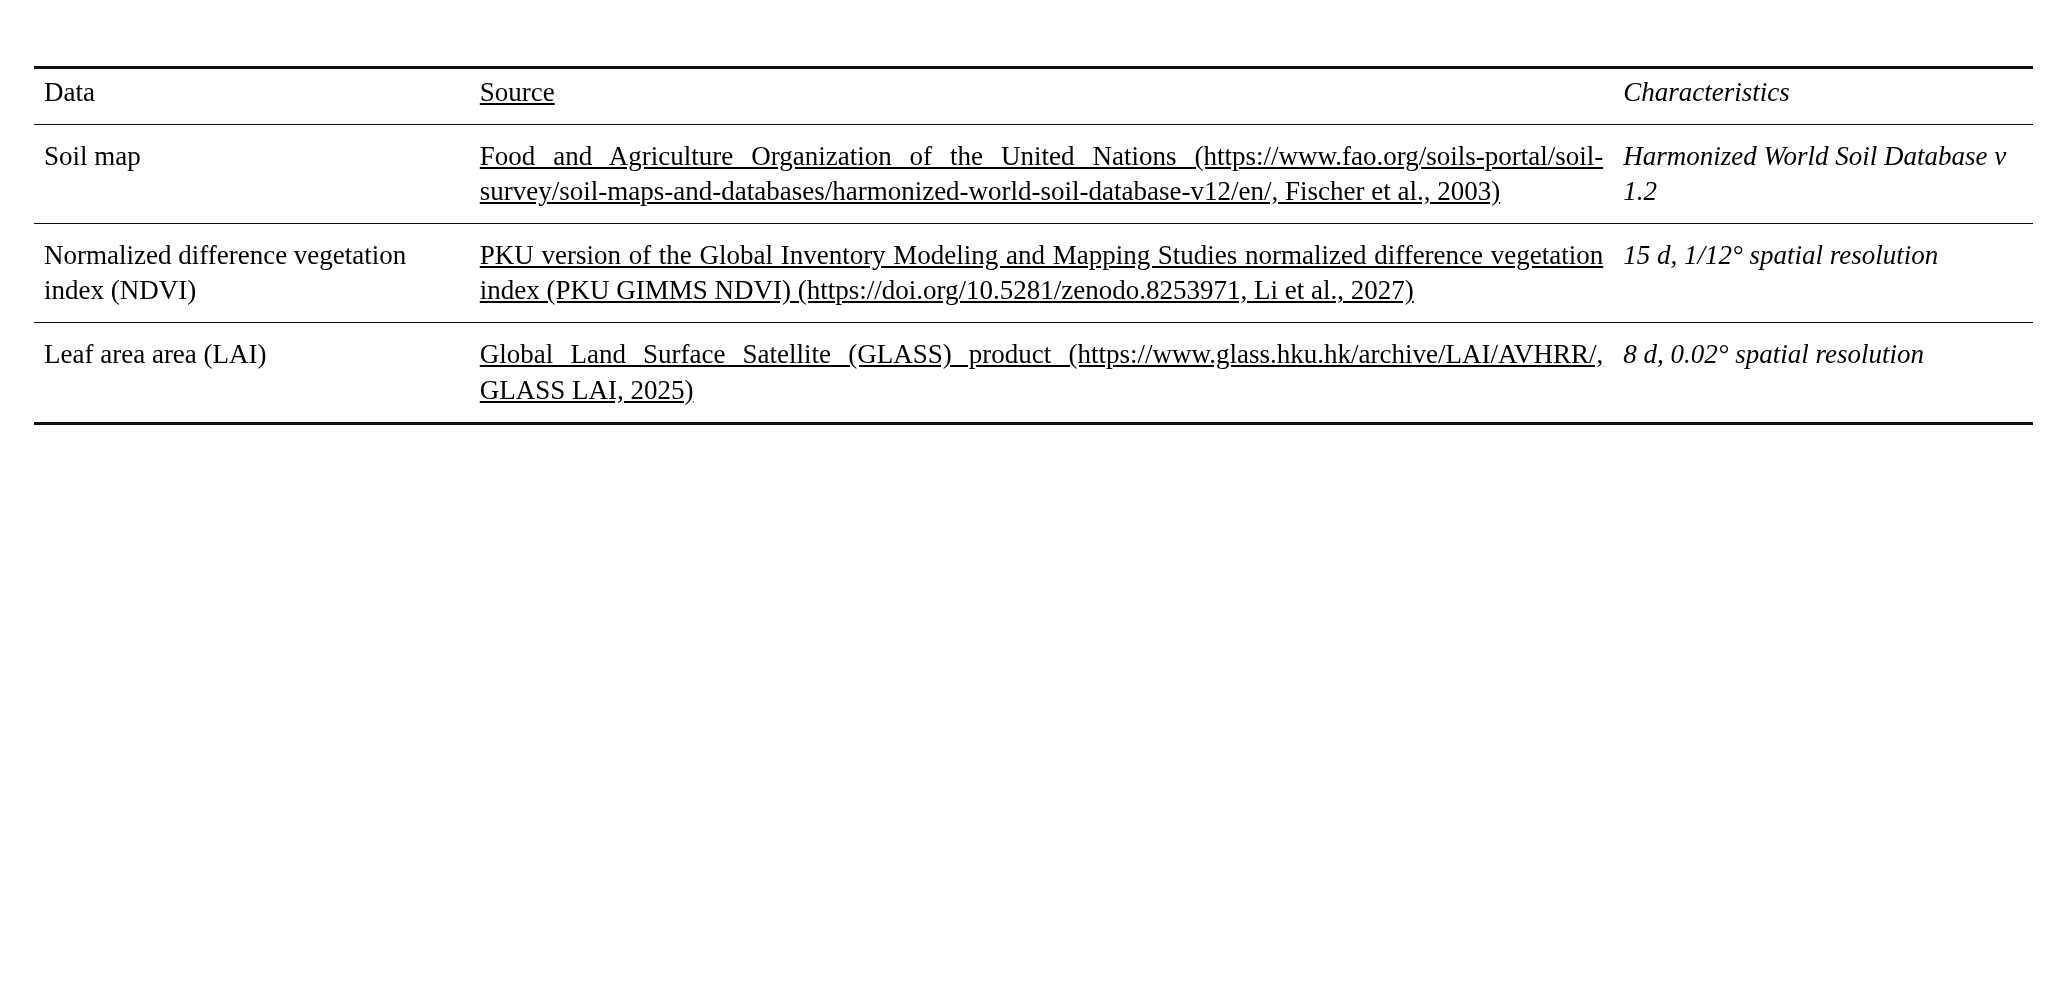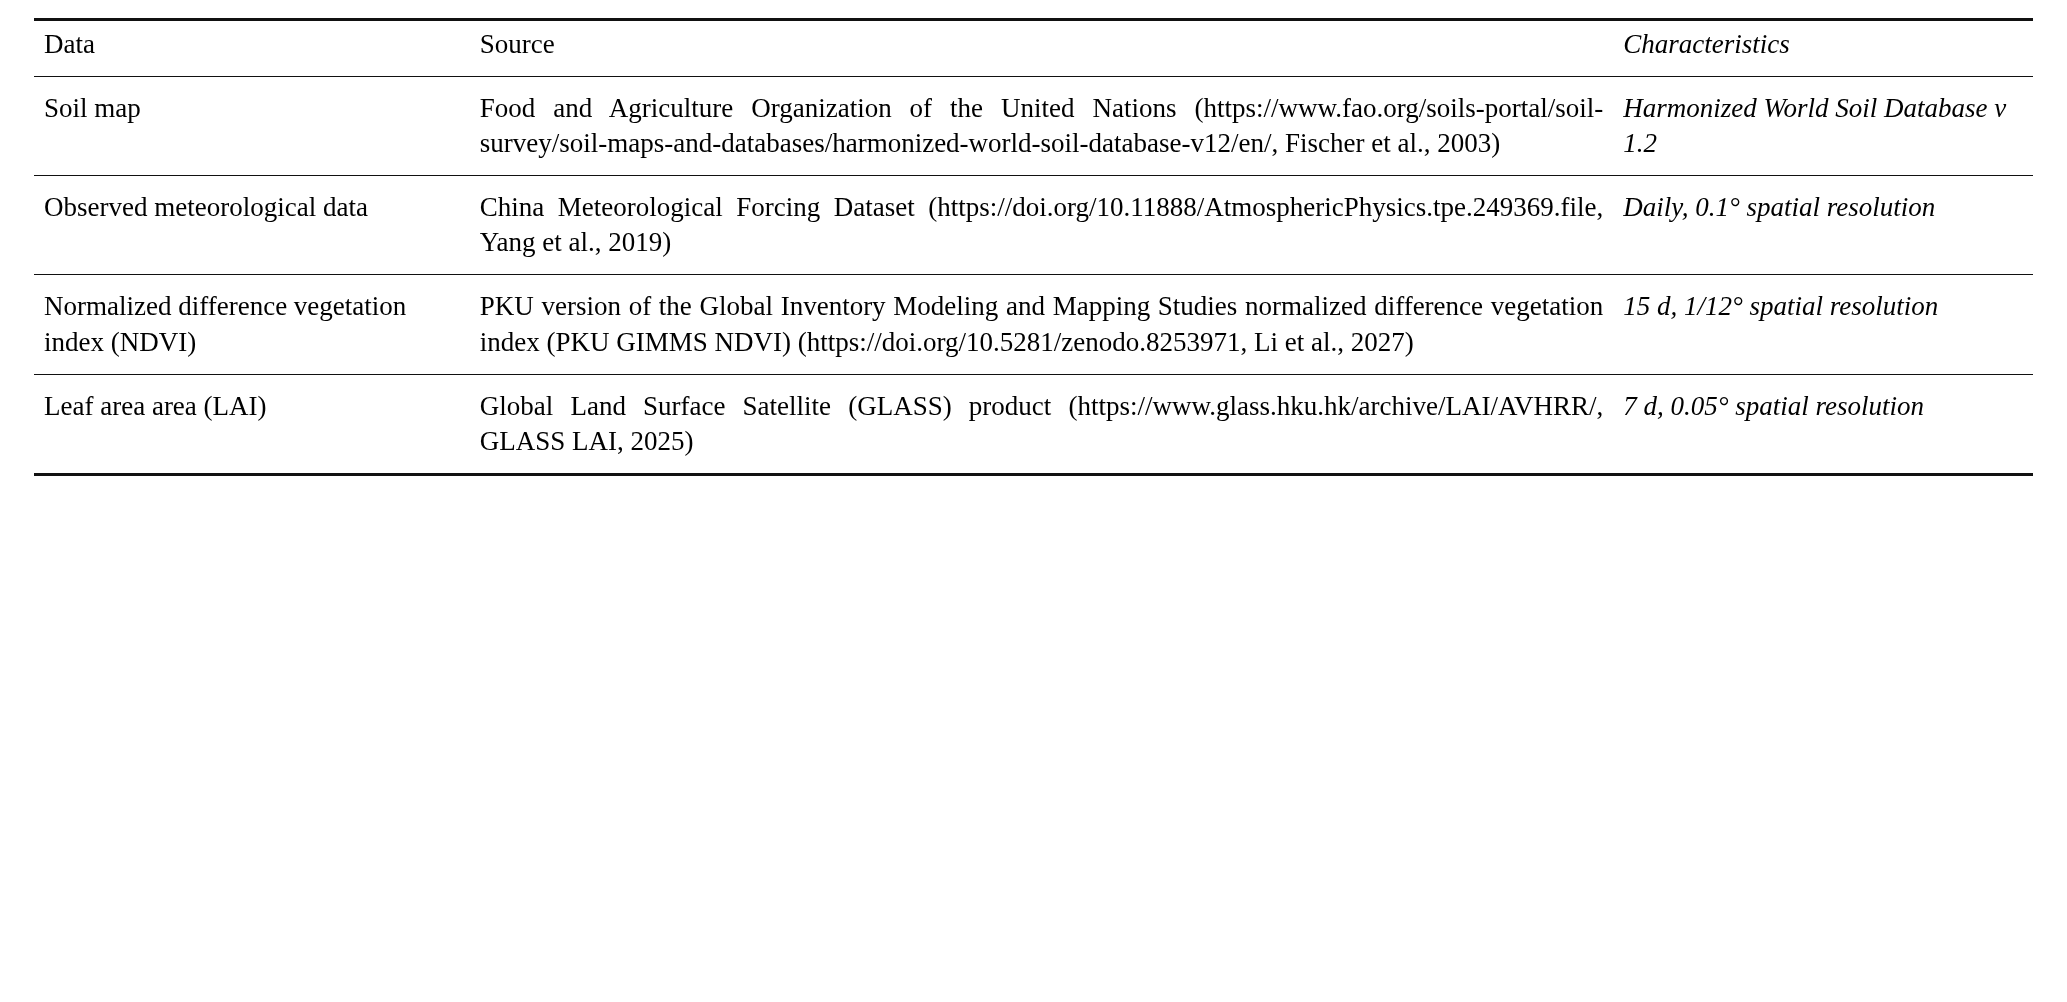--- a/index.html
+++ b/index.html
@@ -13,20 +13,21 @@
     font-family: "Liberation Serif", serif;
     color: #000000;
     -webkit-font-smoothing: antialiased;
   }
   .sheet {
     box-sizing: border-box;
     width: 2067px;
     height: 850px;
     padding: 18px 34px 0 34px;
     background: #ffffff;
+    margin-top: 48px;
   }
   table.data-table {
     width: 100%;
     border-collapse: collapse;
     table-layout: fixed;
     font-size: 27px;
     line-height: 1.30;
   }
   table.data-table col.c-data { width: 21.8%; }
   table.data-table col.c-source { width: 57.2%; }
@@ -45,20 +46,21 @@
     padding: 14px 10px 14px 10px;
     border-bottom: 1.6px solid #111111;
   }
   table.data-table tbody tr:last-child td {
     border-bottom: 3px solid #111111;
   }
   td.col-source, th.col-source {
     text-align: justify;
     text-justify: inter-word;
     padding-right: 26px;
+    text-decoration: underline;
   }
   td.col-data, th.col-data { padding-left: 6px; }
   td.col-char, th.col-char { padding-left: 12px; font-style: italic; }
 </style>
 </head>
 <body>
 
 <div class="sheet">
   <table class="data-table">
     <colgroup>
@@ -73,29 +75,24 @@
         <th class="col-char">Characteristics</th>
       </tr>
     </thead>
     <tbody>
       <tr>
         <td class="col-data">Soil map</td>
         <td class="col-source">Food and Agriculture Organization of the United Nations (https://www.fao.org/soils-portal/soil-survey/soil-maps-and-databases/harmonized-world-soil-database-v12/en/, Fischer et al., 2003)</td>
         <td class="col-char">Harmonized World Soil Database v 1.2</td>
       </tr>
       <tr>
-        <td class="col-data">Observed meteorological data</td>
-        <td class="col-source">China Meteorological Forcing Dataset (https://doi.org/10.11888/AtmosphericPhysics.tpe.249369.file, Yang et al., 2019)</td>
-        <td class="col-char">Daily, 0.1° spatial resolution</td>
-      </tr>
-      <tr>
         <td class="col-data">Normalized difference vegetation index (NDVI)</td>
         <td class="col-source">PKU version of the Global Inventory Modeling and Mapping Studies normalized difference vegetation index (PKU GIMMS NDVI) (https://doi.org/10.5281/zenodo.8253971, Li et al., 2027)</td>
         <td class="col-char">15 d, 1/12° spatial resolution</td>
       </tr>
       <tr>
         <td class="col-data">Leaf area area (LAI)</td>
         <td class="col-source">Global Land Surface Satellite (GLASS) product (https://www.glass.hku.hk/archive/LAI/AVHRR/, GLASS LAI, 2025)</td>
-        <td class="col-char">7 d, 0.05° spatial resolution</td>
+        <td class="col-char">8 d, 0.02° spatial resolution</td>
       </tr>
     </tbody>
   </table>
 </div>
 
 </body></html>

